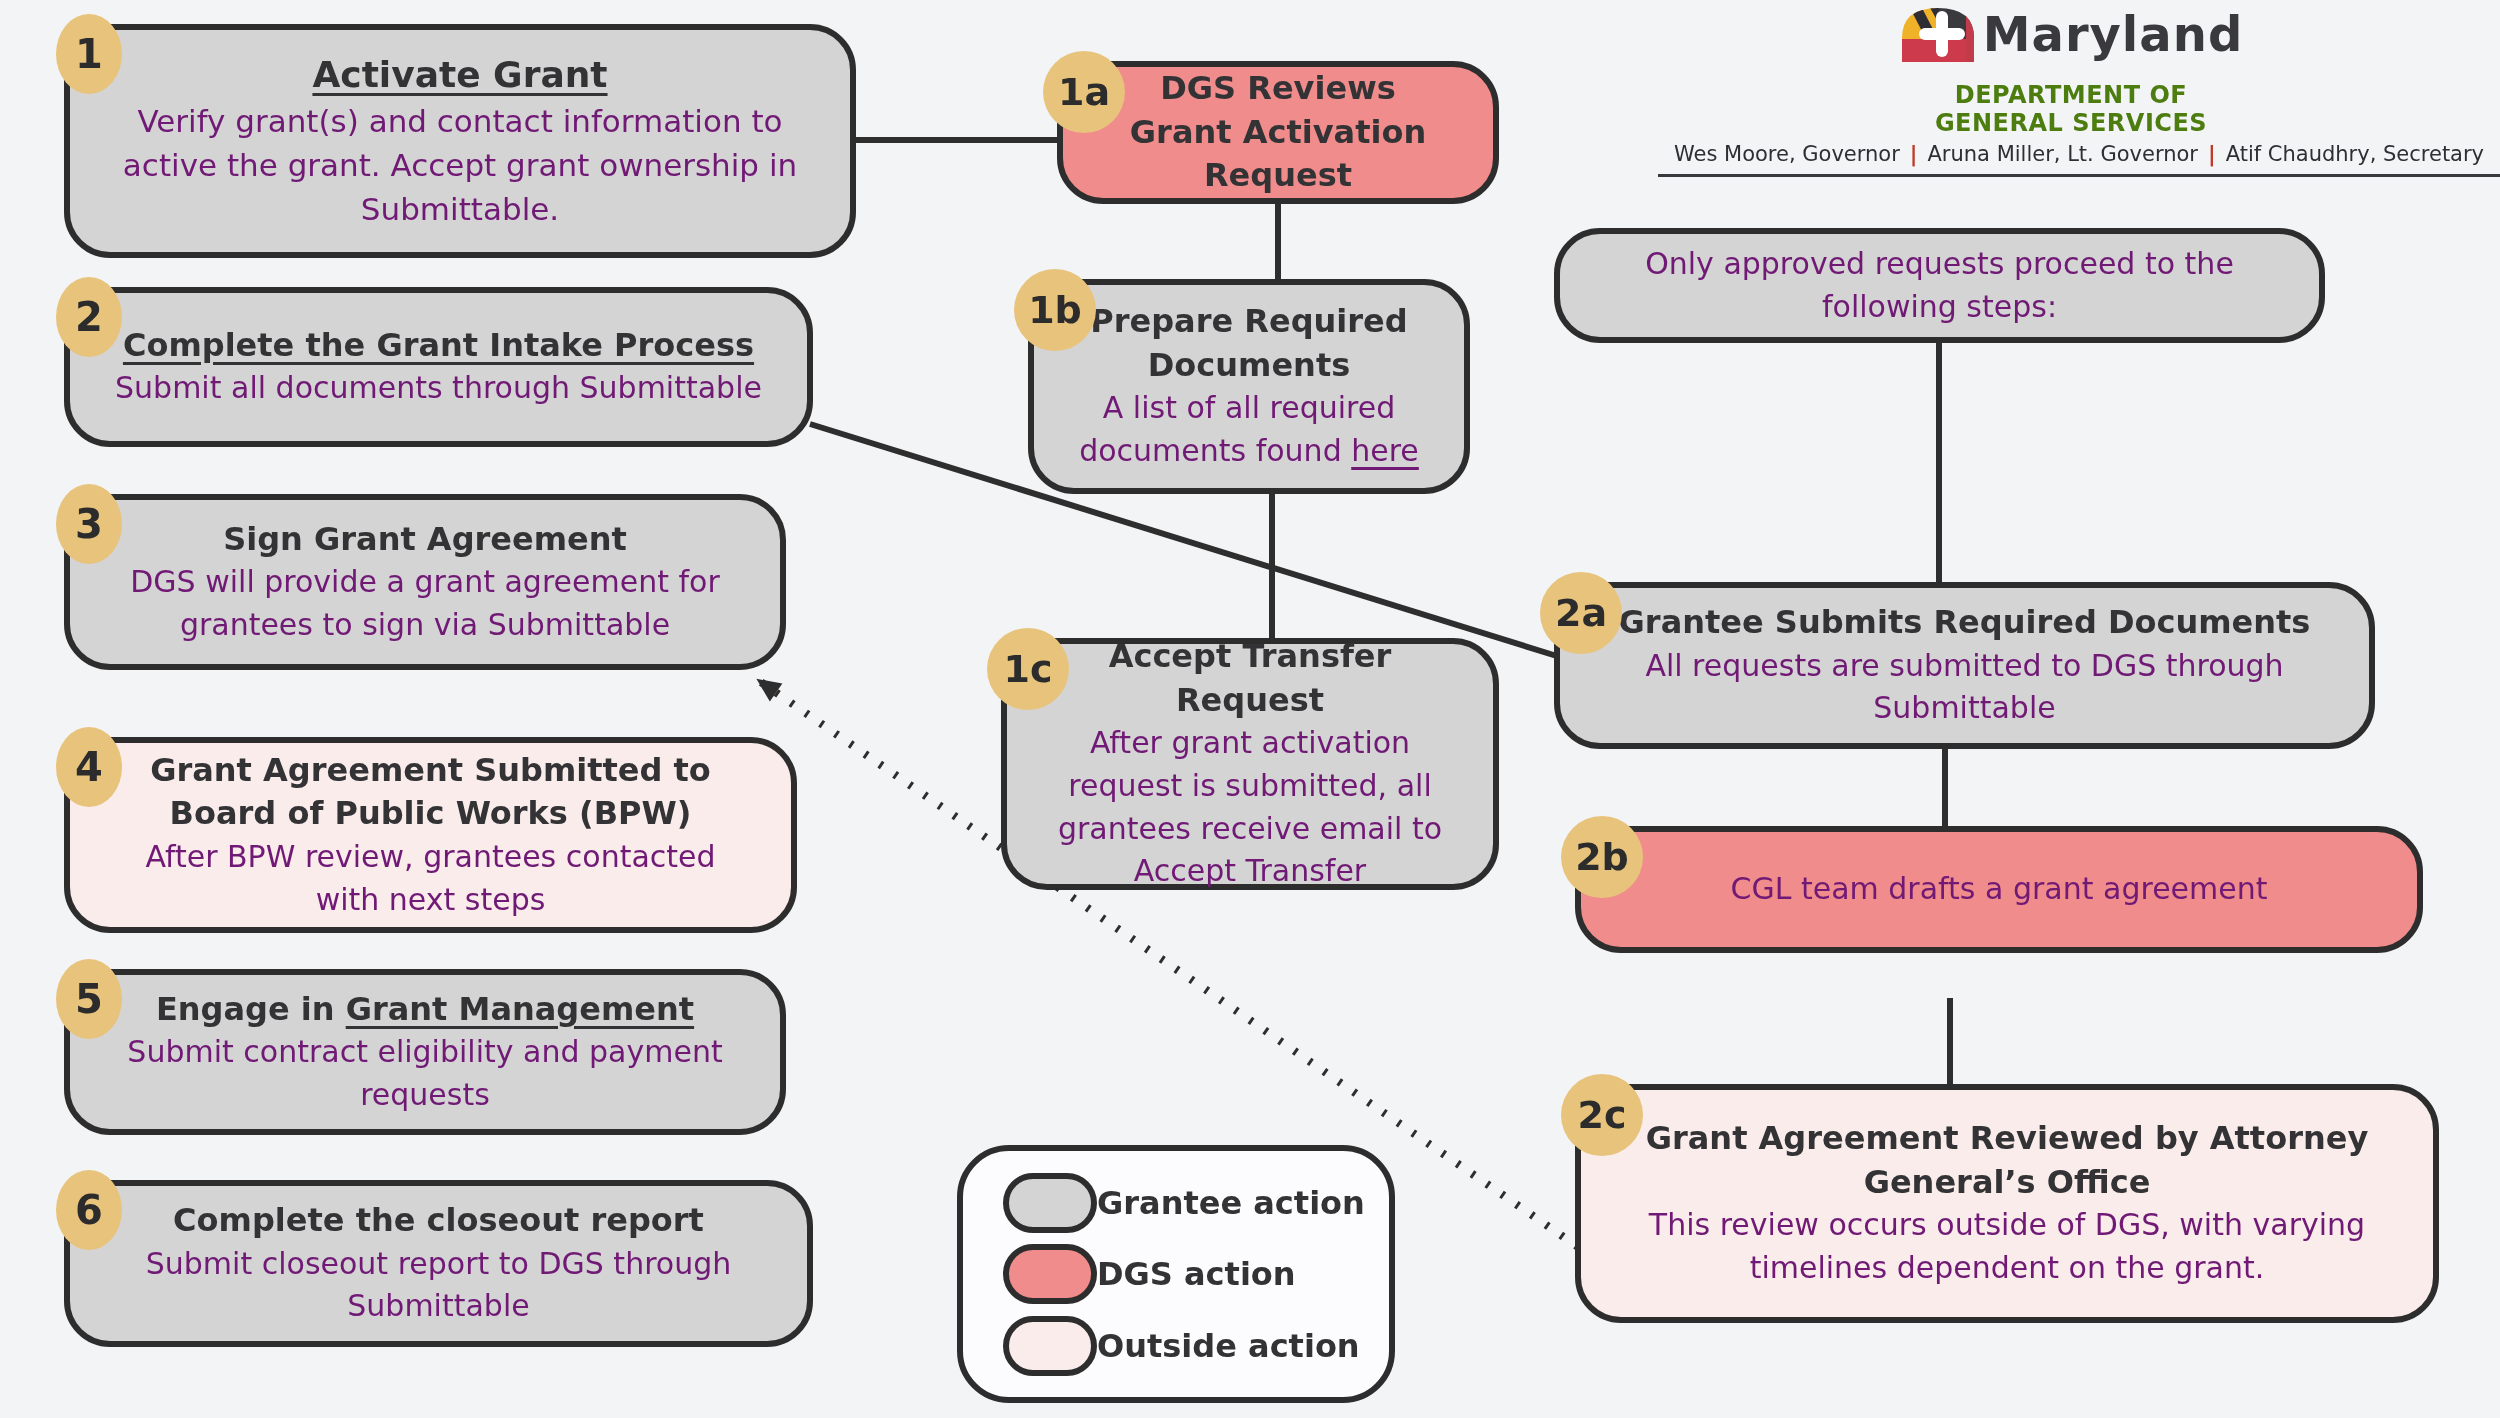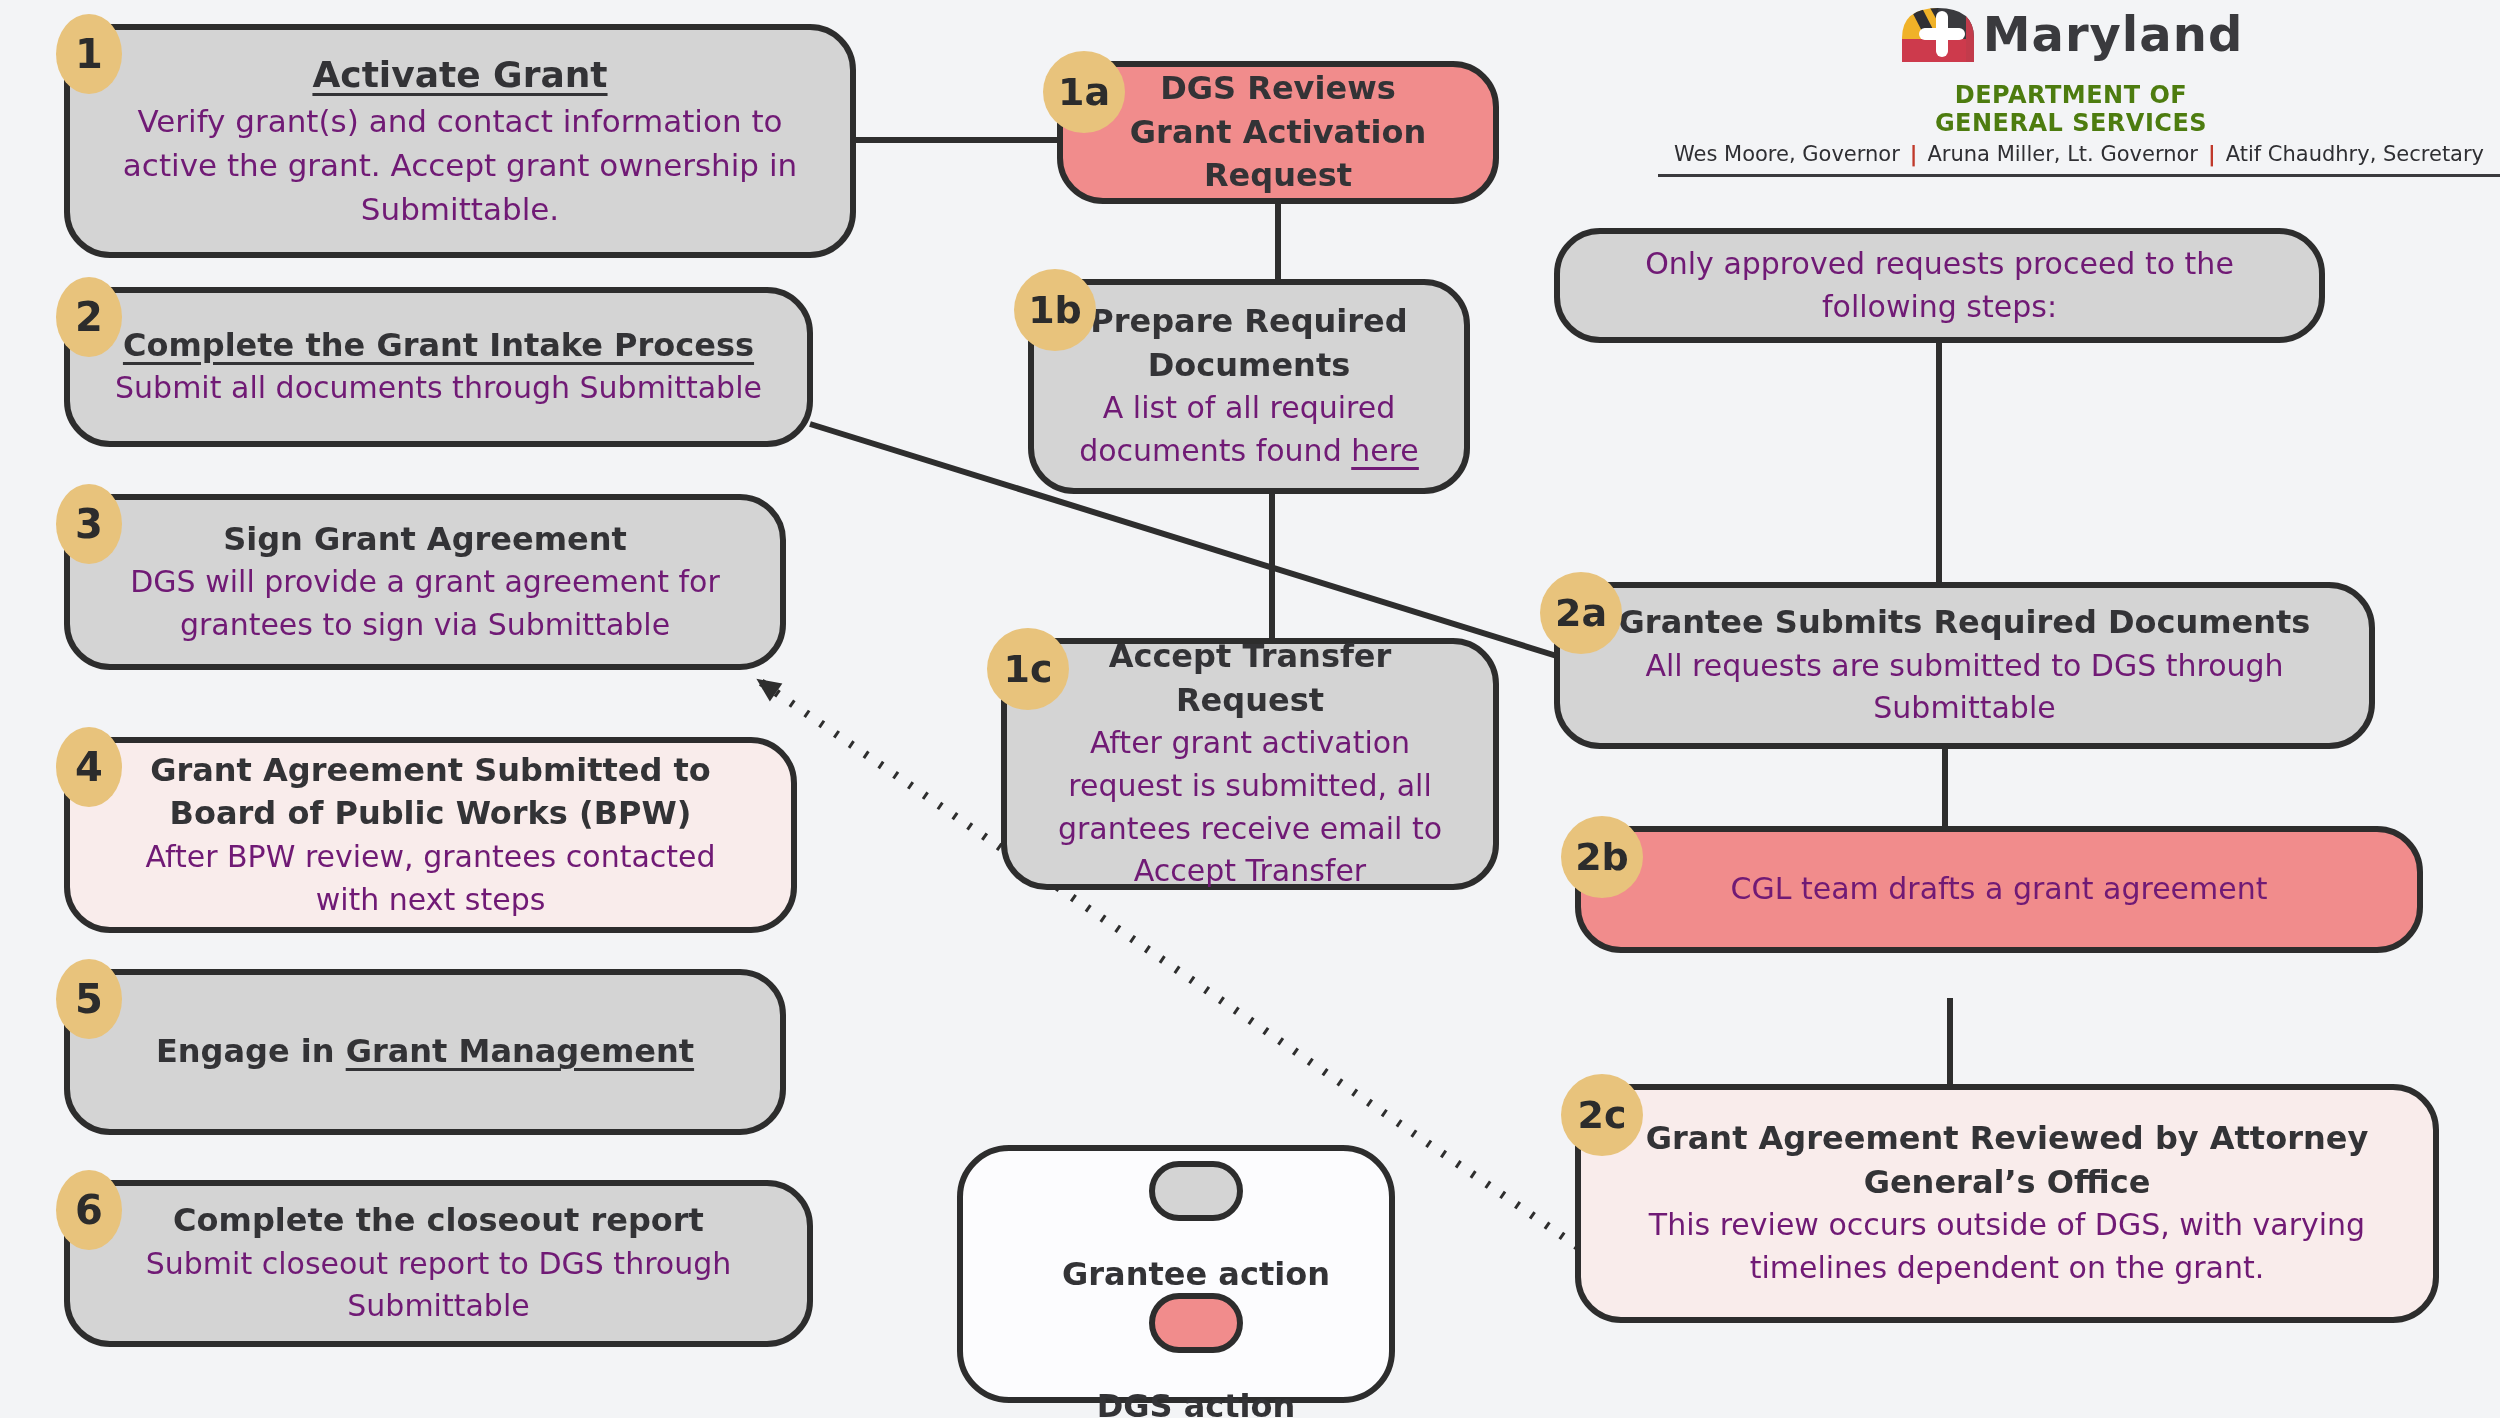--- a/index.html
+++ b/index.html
@@ -27,21 +27,21 @@
   .dept{font-weight:700;font-size:24px;line-height:1.15;color:#4d7c0f;text-align:center;
         letter-spacing:0.5px;margin-top:20px;}
   .officials{position:absolute;left:1658px;top:142px;width:842px;z-index:2;text-align:center;
              font-size:21px;color:#2f2f33;white-space:nowrap;}
   .officials .pipe{color:#c0392b;font-weight:700;margin:0 10px;}
   .hdr-rule{position:absolute;left:1658px;top:174px;width:842px;height:3px;background:#3a3a3e;z-index:2;}
   
   .legend{position:absolute;left:957px;top:1145px;width:438px;height:258px;z-index:2;
           border:6px solid #2d2d2d;border-radius:52px;background:#fcfcfe;box-sizing:border-box;
           display:flex;flex-direction:column;justify-content:space-evenly;padding:10px 0 10px 40px;}
-  .legend-row{display:flex;align-items:center;gap:34px;flex-direction:column;}
+  .legend-row{display:flex;align-items:center;}
   .swatch{width:94px;height:60px;border:6px solid #2d2d2d;border-radius:40px;box-sizing:border-box;}
   .legend-label{font-weight:700;font-size:32px;color:#333336;}
 </style>
 </head>
 <body>
 
 <div class="stage">
 
   <svg class="wires" width="2500" height="1418" viewBox="0 0 2500 1418">
     <defs>
@@ -117,20 +117,21 @@
 
   <div class="box blush" style="left:64px;top:737px;width:733px;height:196px">
     <div class="badge oval">4</div>
     <div class="title" style="font-size:32px">Grant Agreement Submitted to Board of Public Works (BPW)</div>
     <div class="body">After BPW review, grantees contacted with next steps</div>
   </div>
 
   <div class="box gray" style="left:64px;top:969px;width:722px;height:166px">
     <div class="badge oval">5</div>
     <div class="title"><span>Engage in </span><span class="u">Grant Management</span></div>
+    <div class="body">Submit contract eligibility and payment requests</div>
   </div>
 
   <div class="box gray" style="left:64px;top:1180px;width:749px;height:167px">
     <div class="badge oval">6</div>
     <div class="title">Complete the closeout report</div>
     <div class="body">Submit closeout report to DGS through Submittable</div>
   </div>
 
   <div class="box pink" style="left:1057px;top:61px;width:442px;height:143px">
     <div class="badge round">1a</div>

